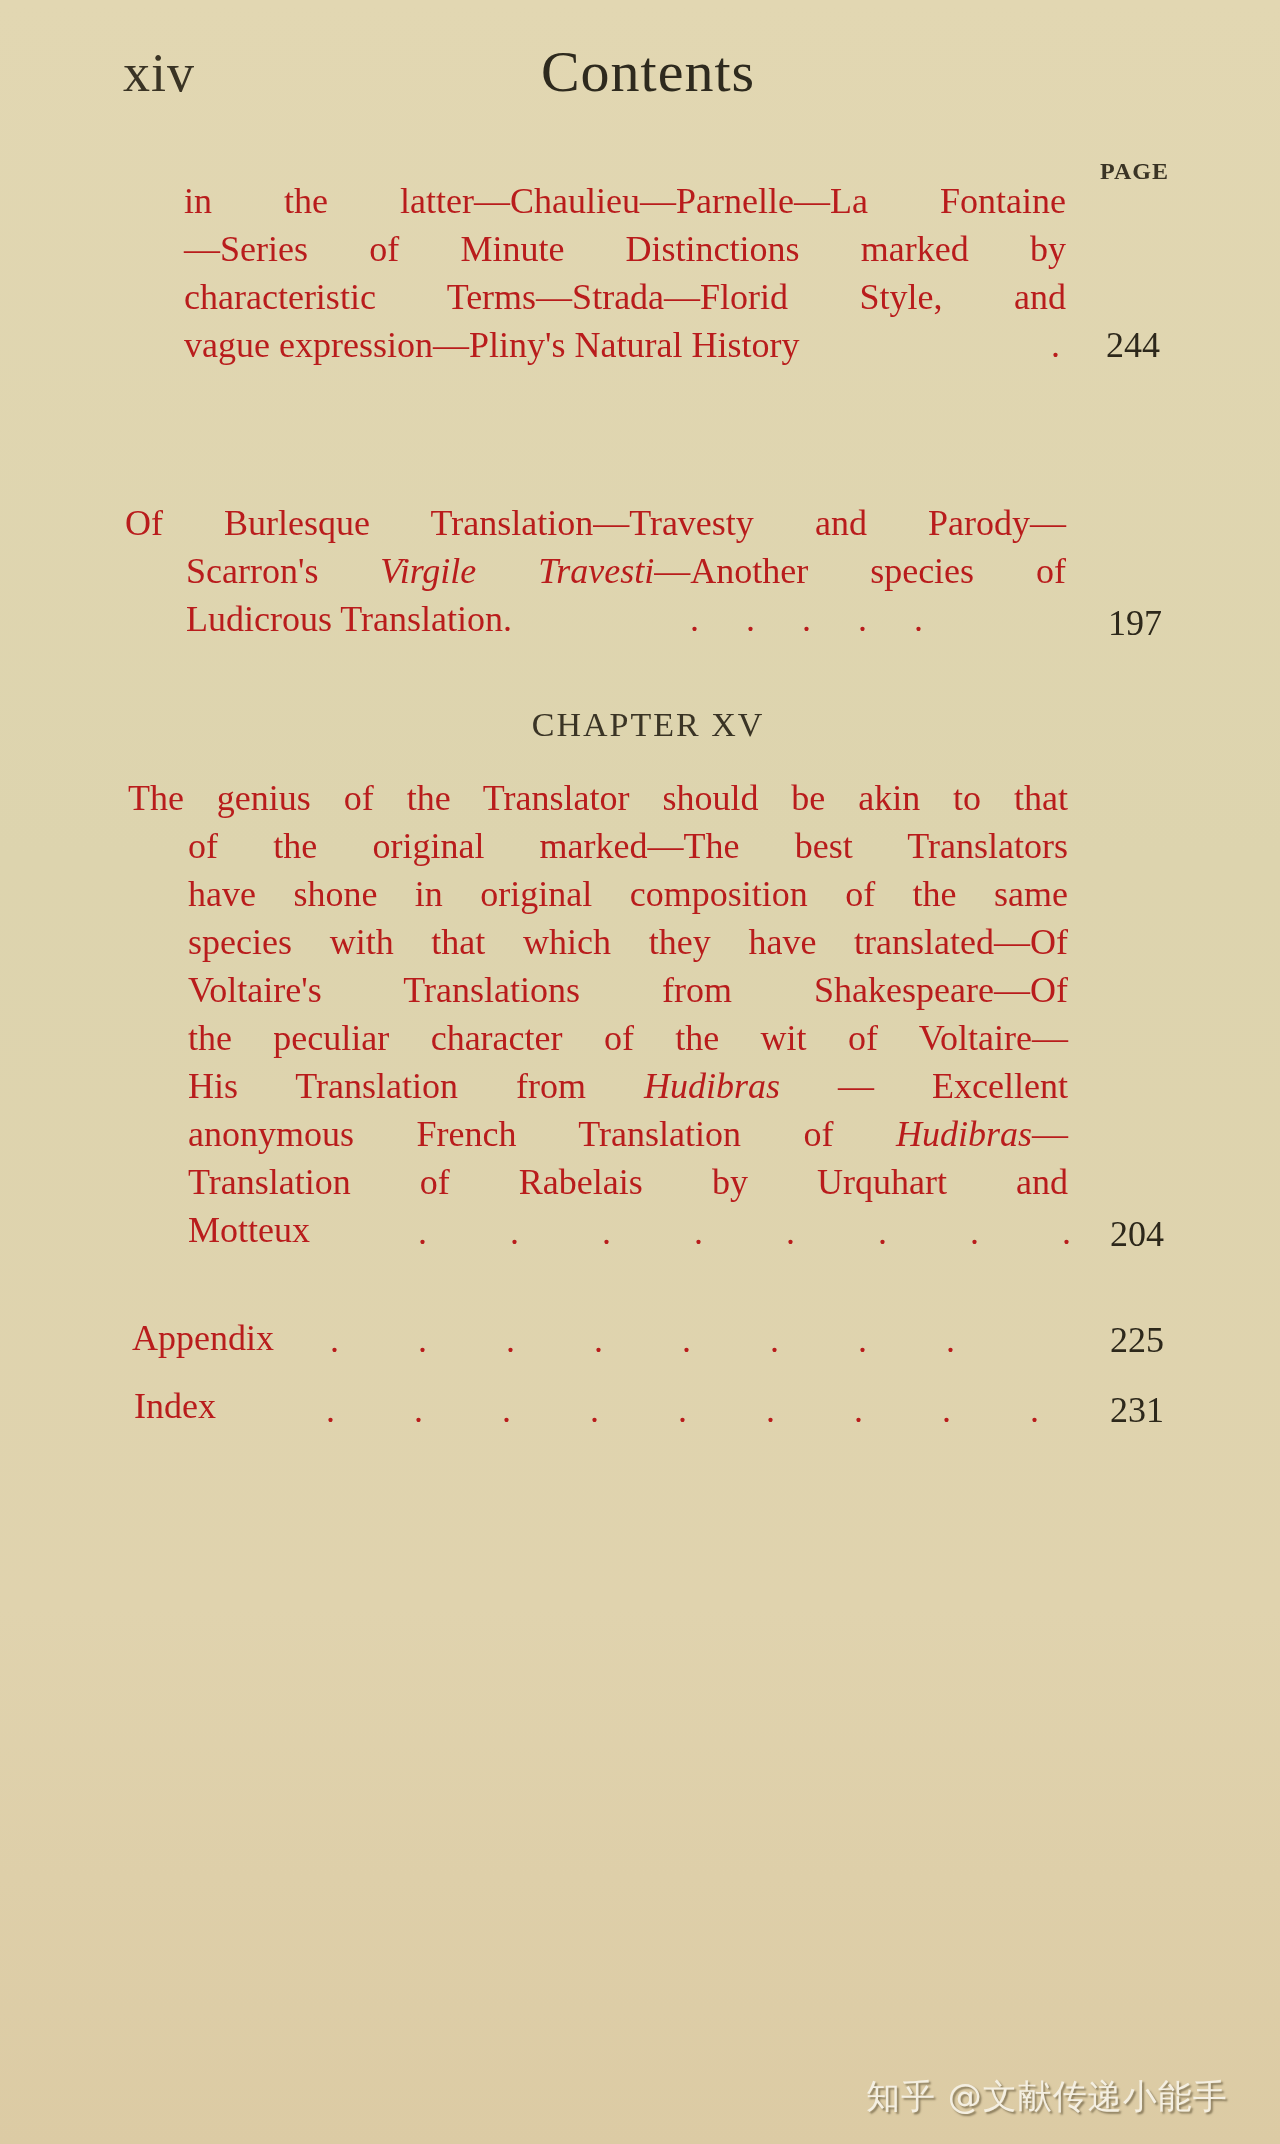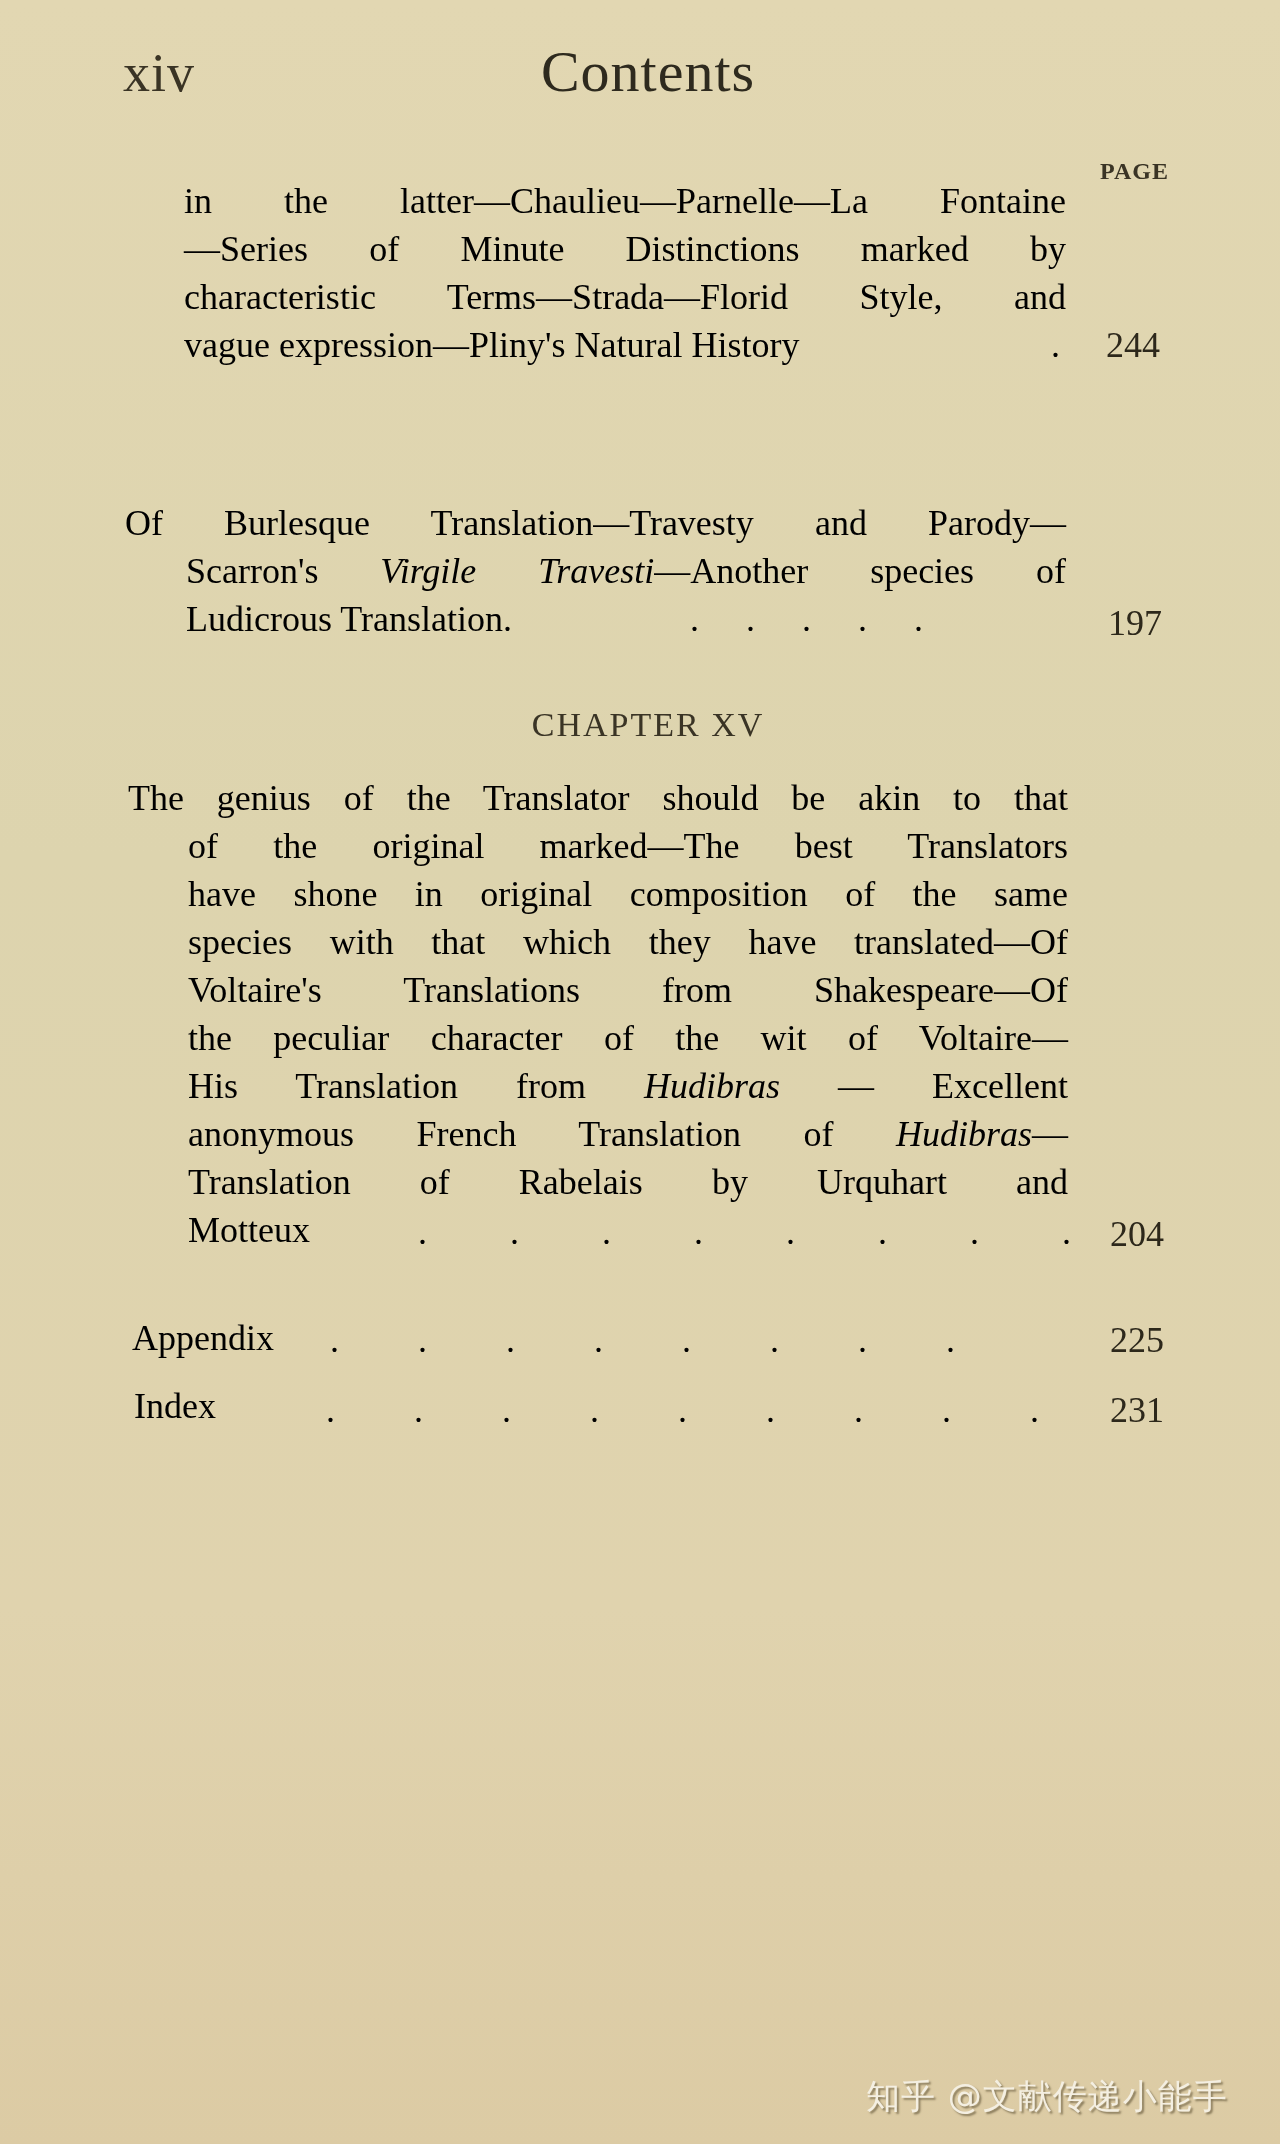--- a/index.html
+++ b/index.html
@@ -7,21 +7,21 @@
     width:1280px; height:2144px; overflow:hidden;
     background: linear-gradient(180deg, #e2d7b2 0%, #ddd4ae 40%, #e0d3ae 75%, #dccba4 100%);
     font-family: "Liberation Serif", "DejaVu Serif", serif;
     color:#2b2619;
     position:relative;
   }
   .page { position:absolute; left:8px; top:0; width:1280px; height:2144px; }
   .folio { position:absolute; left:115px; top:42px; font-size:54px; letter-spacing:1px; color:#3a3425; }
   .running-title { position:absolute; left:0; width:1280px; top:38px; text-align:center; font-size:58px; color:#2e2a1e; letter-spacing:1px; }
   .page-label { position:absolute; left:1092px; top:158px; font-size:24px; font-weight:bold; letter-spacing:1px; color:#3a3425; }
-  .line { position:absolute; font-size:36px; line-height:48px; white-space:nowrap; color:#000000; }
+  .line { position:absolute; font-size:36px; line-height:48px; white-space:nowrap; color:#b91c1c; }
   .just { text-align:justify; text-align-last:justify; }
   .pg { position:absolute; font-size:36px; line-height:48px; color:#2d281b; }
   .chap { position:absolute; left:0; width:1280px; text-align:center; font-size:34px; letter-spacing:2px; color:#3a3425; }
   .dots { letter-spacing:0; }
   i { font-style:italic; }
   .watermark { position:absolute; left:858px; top:2074px; font-family:"DejaVu Sans", sans-serif; font-size:34px; color:#f4efe2; text-shadow:2px 2px 2px #8a7c5c; letter-spacing:1px; }
 </style>
 </head>
 <body>
 

